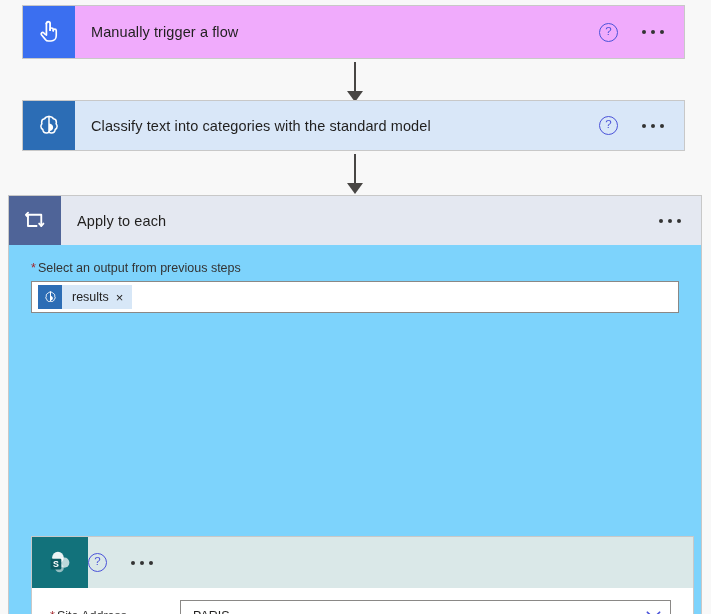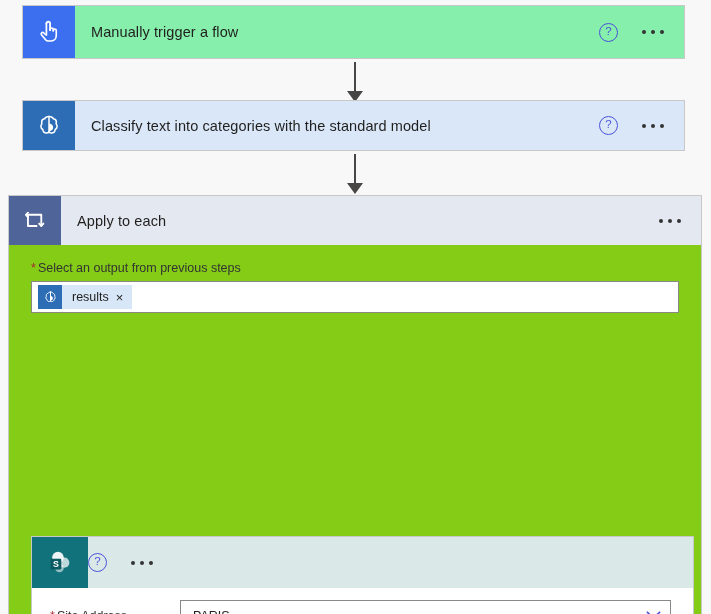--- a/index.html
+++ b/index.html
@@ -108,21 +108,21 @@
   
   #apply-container {
     position: absolute;
     left: 8px;
     top: 195px;
     width: 694px;
     height: 419px;
     box-sizing: border-box;
     border: 1px solid #c8c8c8;
     border-bottom: none;
-    background: #84cc16;
+    background: #7dd3fc;
   }
   #apply-header {
     display: flex;
     align-items: center;
     height: 49px;
     background: #e4e8f1;
   }
   #apply-header .icon-box { background: #4f6498; }
   #apply-header .card-title { font-size: 14.5px; }
 
@@ -233,21 +233,21 @@
     cursor: pointer;
   }
   .chev svg { display: block; }
 </style>
 </head>
 <body>
 
 <div id="canvas">
 
   <div class="card" id="step-trigger" style="left:22px; top:5px; width:663px; height:54px;">
-    <div class="card-header" style="background:#86efac;">
+    <div class="card-header" style="background:#f0abfc;">
       <div class="icon-box" style="background:#3b6ff0;">
         <svg width="26" height="26" viewBox="0 0 24 24" aria-hidden="true">
           <path d="M9.6 4.2a1.7 1.7 0 0 1 3.4 0v6.1" fill="none" stroke="#ffffff" stroke-width="1.7" stroke-linecap="round"></path>
           <path d="M13 10.3v-.6a1.45 1.45 0 0 1 2.9 0v1.1" fill="none" stroke="#ffffff" stroke-width="1.5" stroke-linecap="round"></path>
           <path d="M15.9 11.1v-.4a1.4 1.4 0 0 1 2.8 0v4.6c0 2.9-2 5-4.8 5h-2.2c-1.6 0-2.5-.6-3.3-1.7L5 14.6a1.4 1.4 0 0 1 2-1.9l1.6 1.5" fill="none" stroke="#ffffff" stroke-width="1.5" stroke-linejoin="round" stroke-linecap="round"></path>
           <path d="M9.6 4.2v10.6" fill="none" stroke="#ffffff" stroke-width="1.6" stroke-linecap="round"></path>
         </svg>
       </div>
       <div class="card-title">Manually trigger a flow</div>
       <div class="hdr-actions">

